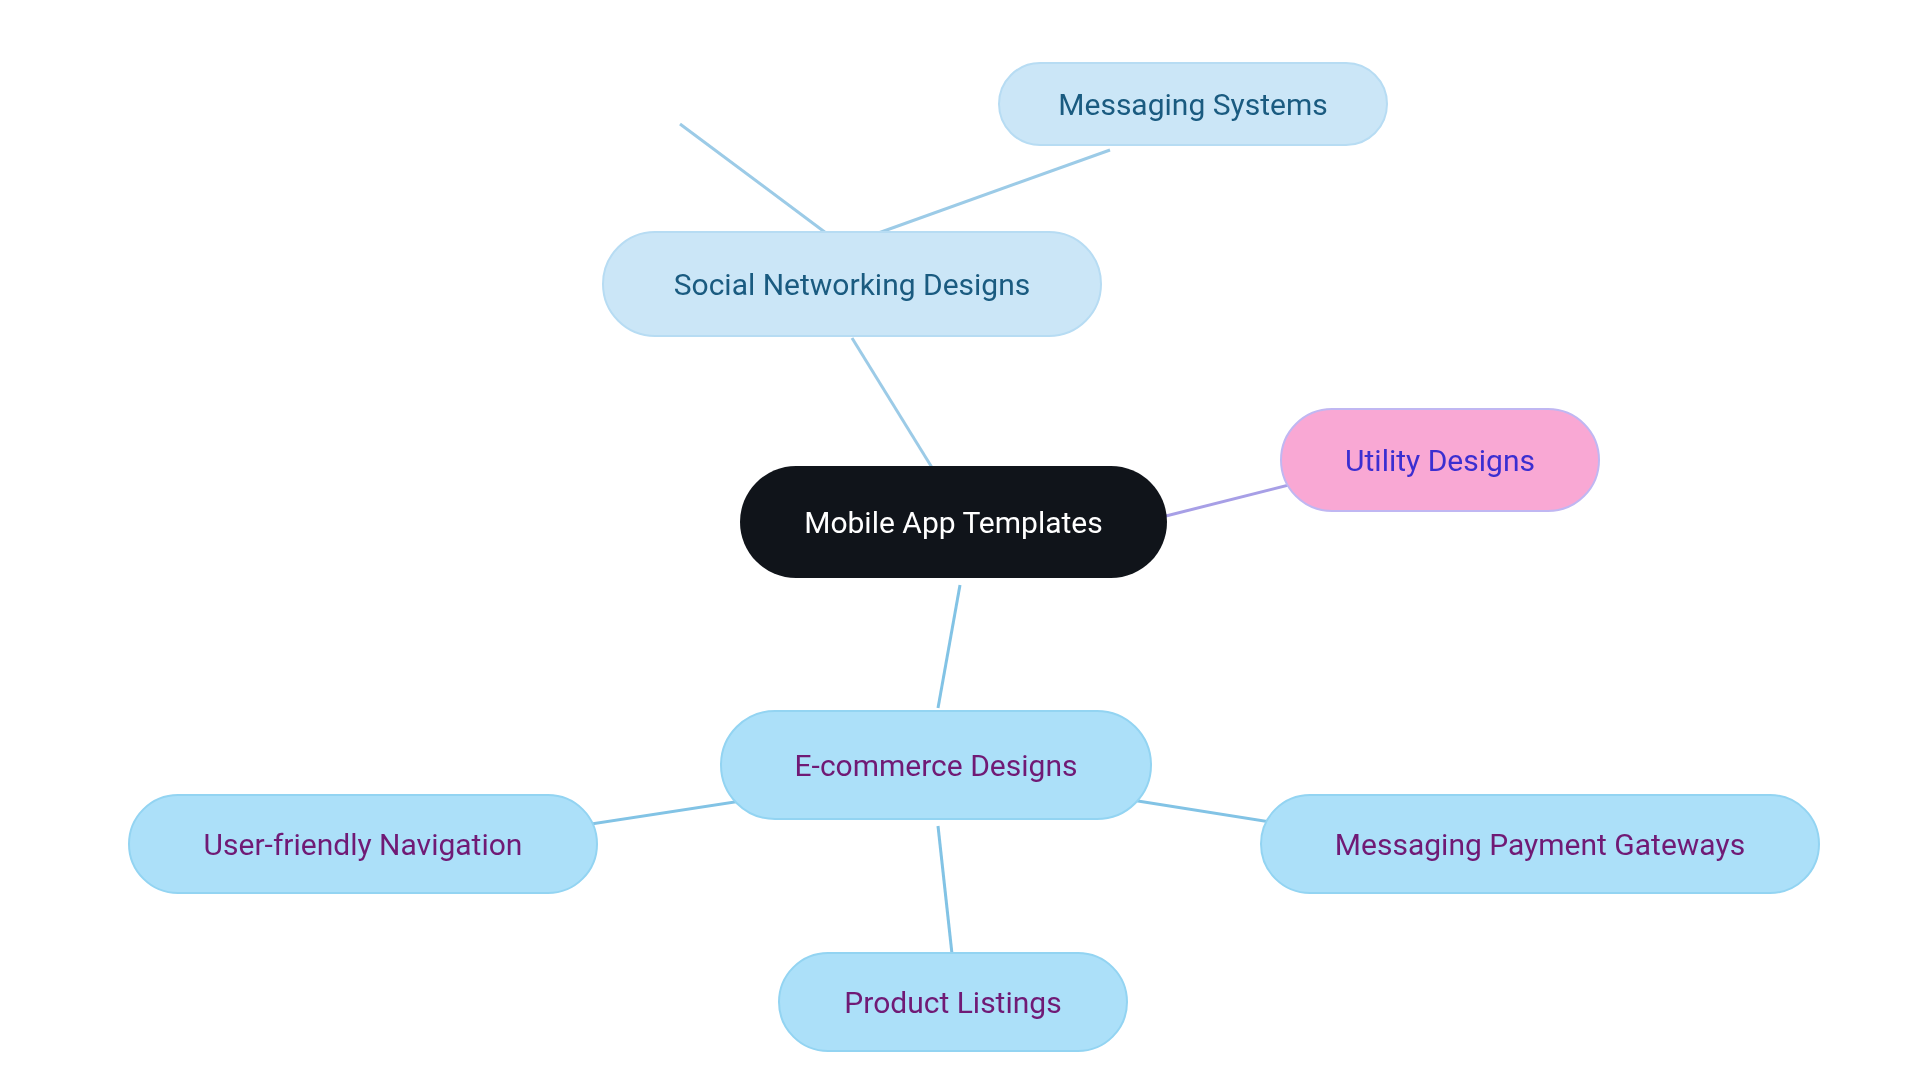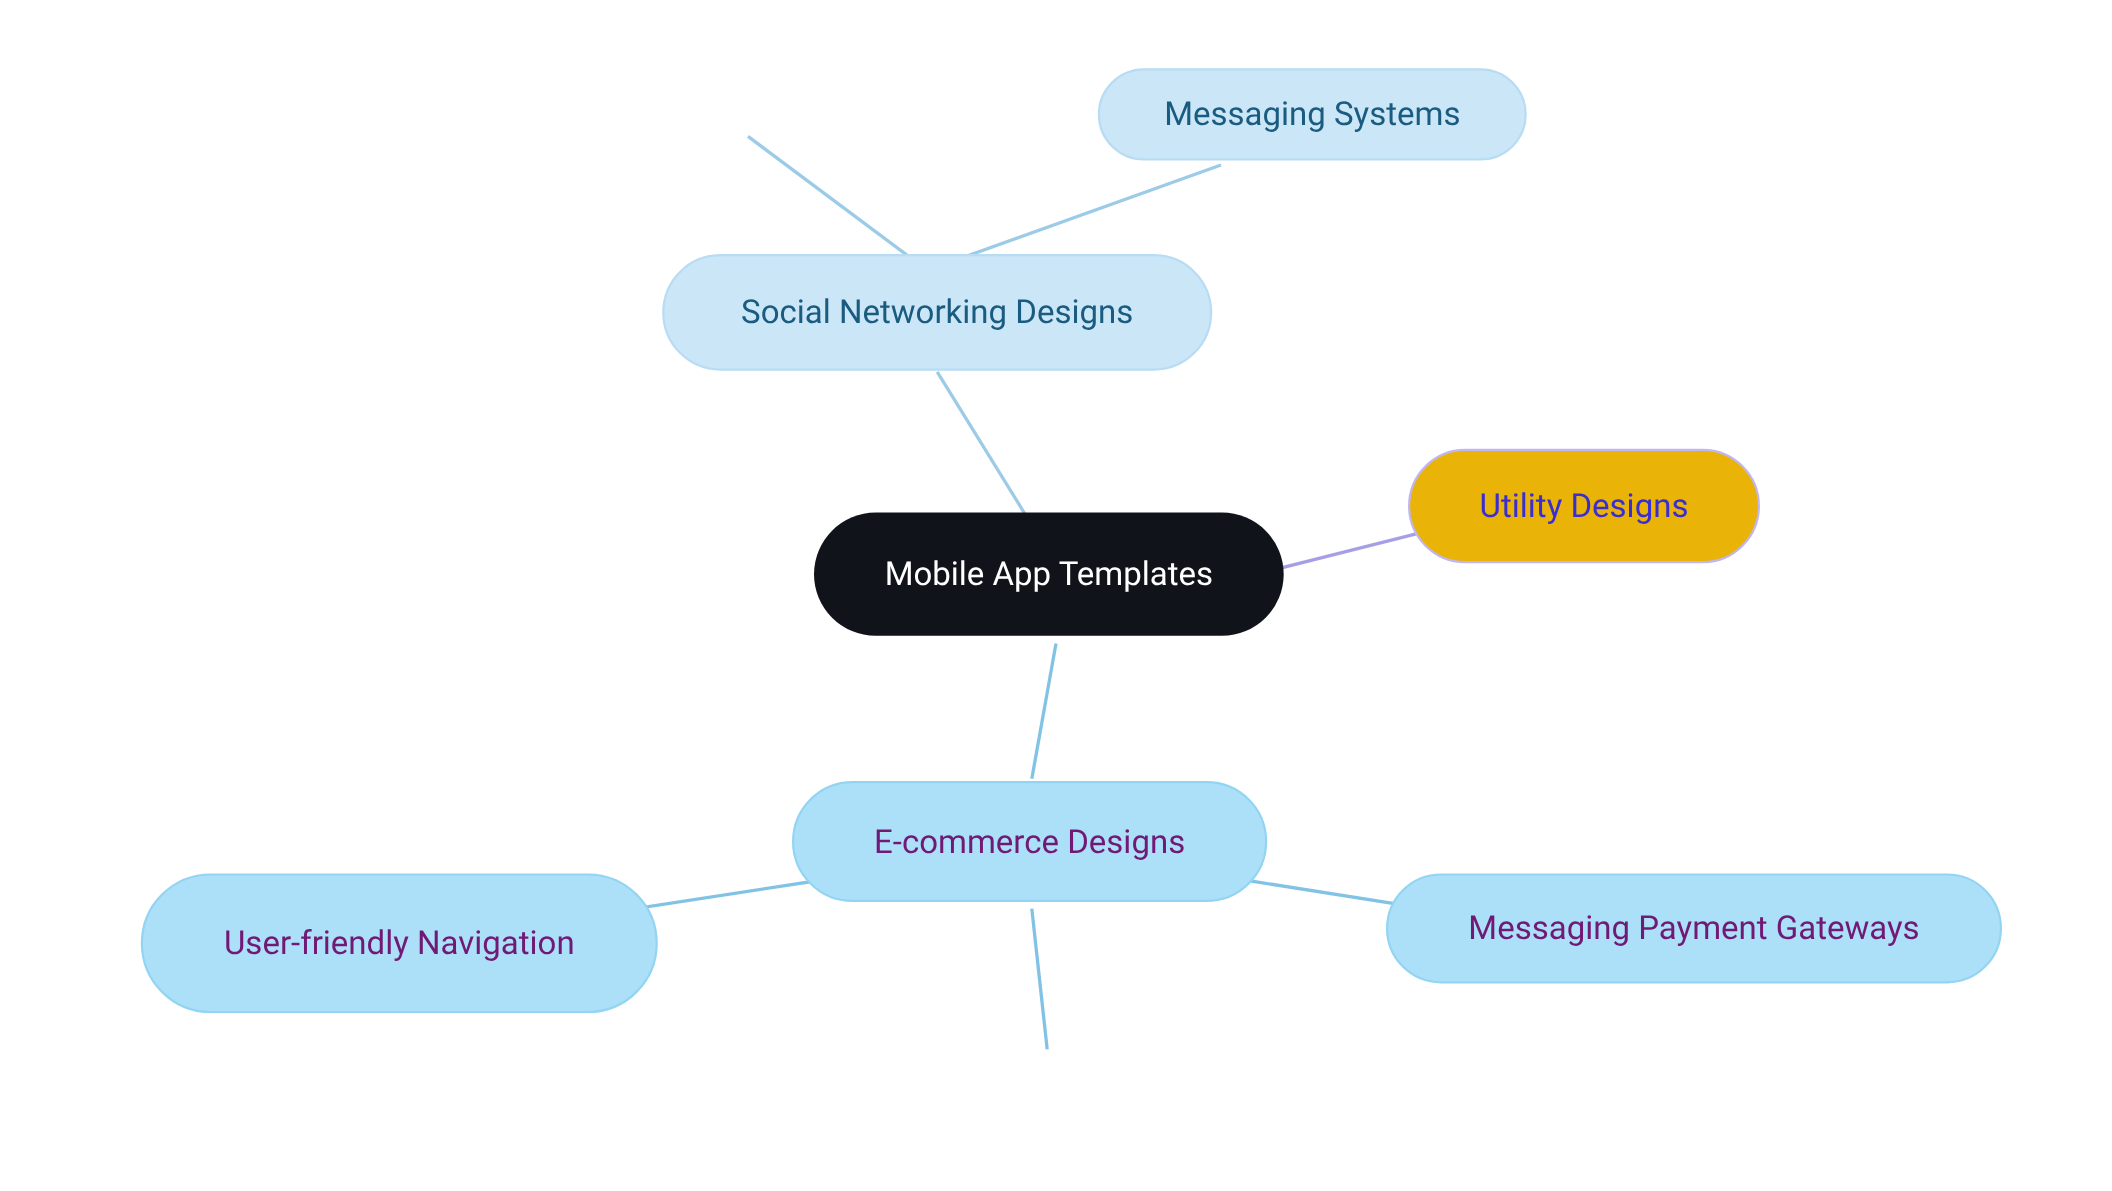--- a/index.html
+++ b/index.html
@@ -48,21 +48,21 @@
     padding: 0 40px;
   }
   .node-blue-b {
     background: #ace0f9;
     border: 2px solid #93d4f2;
     color: #701a75;
     font-size: 30px;
     padding: 1px 40px;
   }
   .node-purple {
-    background: #eab308;
+    background: #f9a8d4;
     border: 2px solid #c0b7f2;
     color: #3b2ed1;
     font-size: 30px;
     padding: 0 40px;
   }
 </style>
 </head>
 <body>
 
 <div class="canvas">
@@ -100,22 +100,25 @@
   </div>
 
   <div class="node node-purple" style="left:1280px; top:408px; width:320px; height:104px;">
     <span>Utility Designs</span>
   </div>
 
   <div class="node node-blue-b" style="left:720px; top:710px; width:432px; height:110px;">
     <span>E-commerce Designs</span>
   </div>
 
-  <div class="node node-blue-b" style="left:128px; top:794px; width:470px; height:127px;">
+  <div class="node node-blue-b" style="left:128px; top:794px; width:470px; height:100px;">
     <span>User-friendly Navigation</span>
   </div>
 
+  <div class="node node-blue-b" style="left:778px; top:952px; width:350px; height:100px;">
+    <span>Product Listings</span>
+  </div>
 
   <div class="node node-blue-b" style="left:1260px; top:794px; width:560px; height:100px;">
     <span>Messaging Payment Gateways</span>
   </div>
 
 </div>
 
 </body></html>

